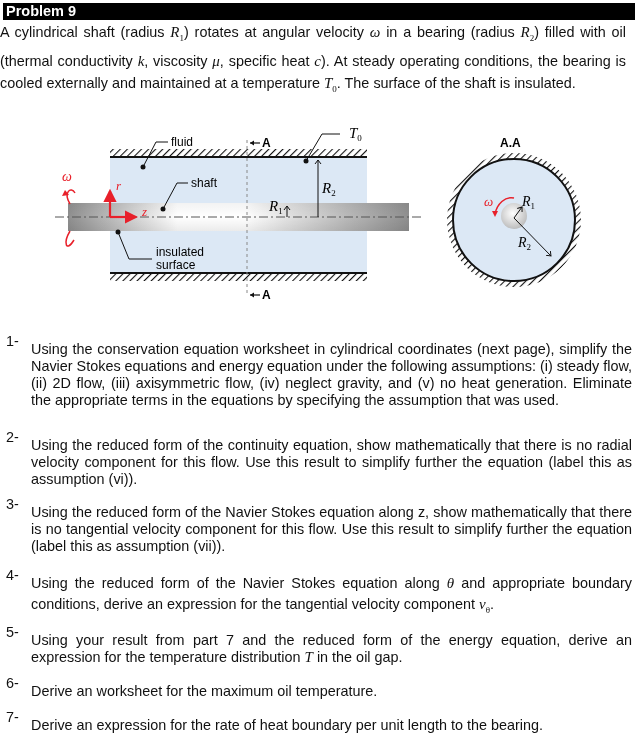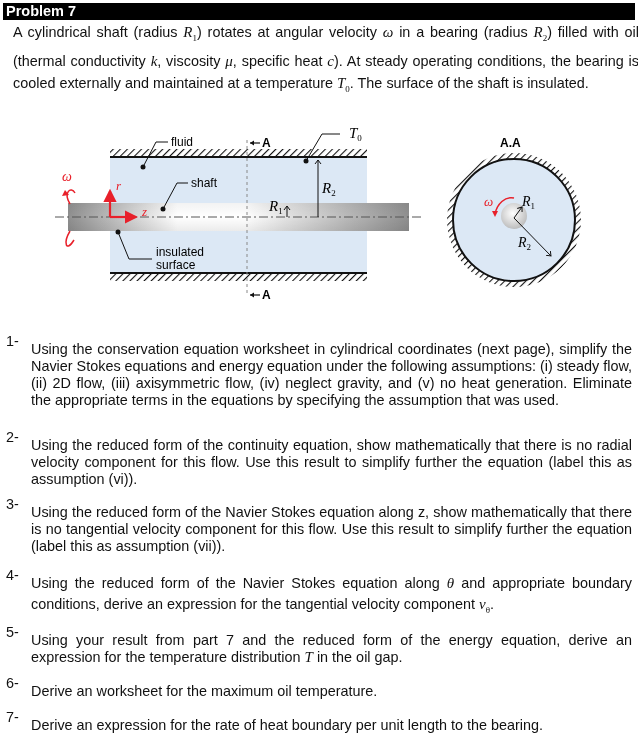--- a/index.html
+++ b/index.html
@@ -6,38 +6,38 @@
     body {
       width: 638px; height: 749px; position: relative; overflow: hidden;
       font-family: "Liberation Sans", sans-serif; color: #111;
     }
     .title-bar {
       position: absolute; left: 3px; top: 3px; width: 632px; height: 17px;
       background: #000; color: #fff; font-weight: bold; font-size: 14.5px;
       line-height: 17px; padding-left: 3px; box-sizing: border-box;
     }
     .intro {
-      position: absolute; left: 13px; top: 21px; width: 626px;
+      position: absolute; left: 0; top: 21px; width: 626px;
       font-size: 14.4px; line-height: 22.5px; text-align: justify;
       text-align-last: left;
     }
     .math { font-family: "Liberation Serif", serif; font-style: italic; font-size: 15px; }
     .math sub { font-size: 9px; font-style: normal; }
     .diagram { position: absolute; left: 0; top: 120px; width: 638px; height: 200px; }
     .item {
       position: absolute; left: 6px; width: 626px;
       font-size: 14.4px; line-height: 17px;
     }
     .item .num { position: absolute; left: 0; top: 0; }
     .item .txt { margin-left: 25px; text-align: justify; text-align-last: left; margin-top: 8px; }
   </style>
 </head>
 <body>
 
-<div class="title-bar">Problem 7</div>
+<div class="title-bar">Problem 9</div>
 
 <div class="intro"><span>A cylindrical shaft (radius </span><span class="math"><span>R</span><sub>1</sub></span><span>) rotates at angular velocity </span><span class="math">ω</span><span> in a bearing (radius </span><span class="math"><span>R</span><sub>2</sub></span><span>) filled with oil (thermal conductivity </span><span class="math">k</span><span>, viscosity </span><span class="math">μ</span><span>, specific heat </span><span class="math">c</span><span>). At steady operating conditions, the bearing is cooled externally and maintained at a temperature </span><span class="math"><span>T</span><sub>0</sub></span><span>. The surface of the shaft is insulated.</span></div>
 
 <div class="diagram">
   <svg width="638" height="200" viewBox="0 120 638 200" xmlns="http://www.w3.org/2000/svg" font-family="Liberation Sans, sans-serif">
     <defs>
       <pattern id="hatch" width="5" height="5" patternUnits="userSpaceOnUse" patternTransform="rotate(45)">
         <rect width="5" height="5" fill="#fff"></rect>
         <line x1="0" y1="0" x2="0" y2="5" stroke="#111" stroke-width="2.2"></line>
       </pattern>

